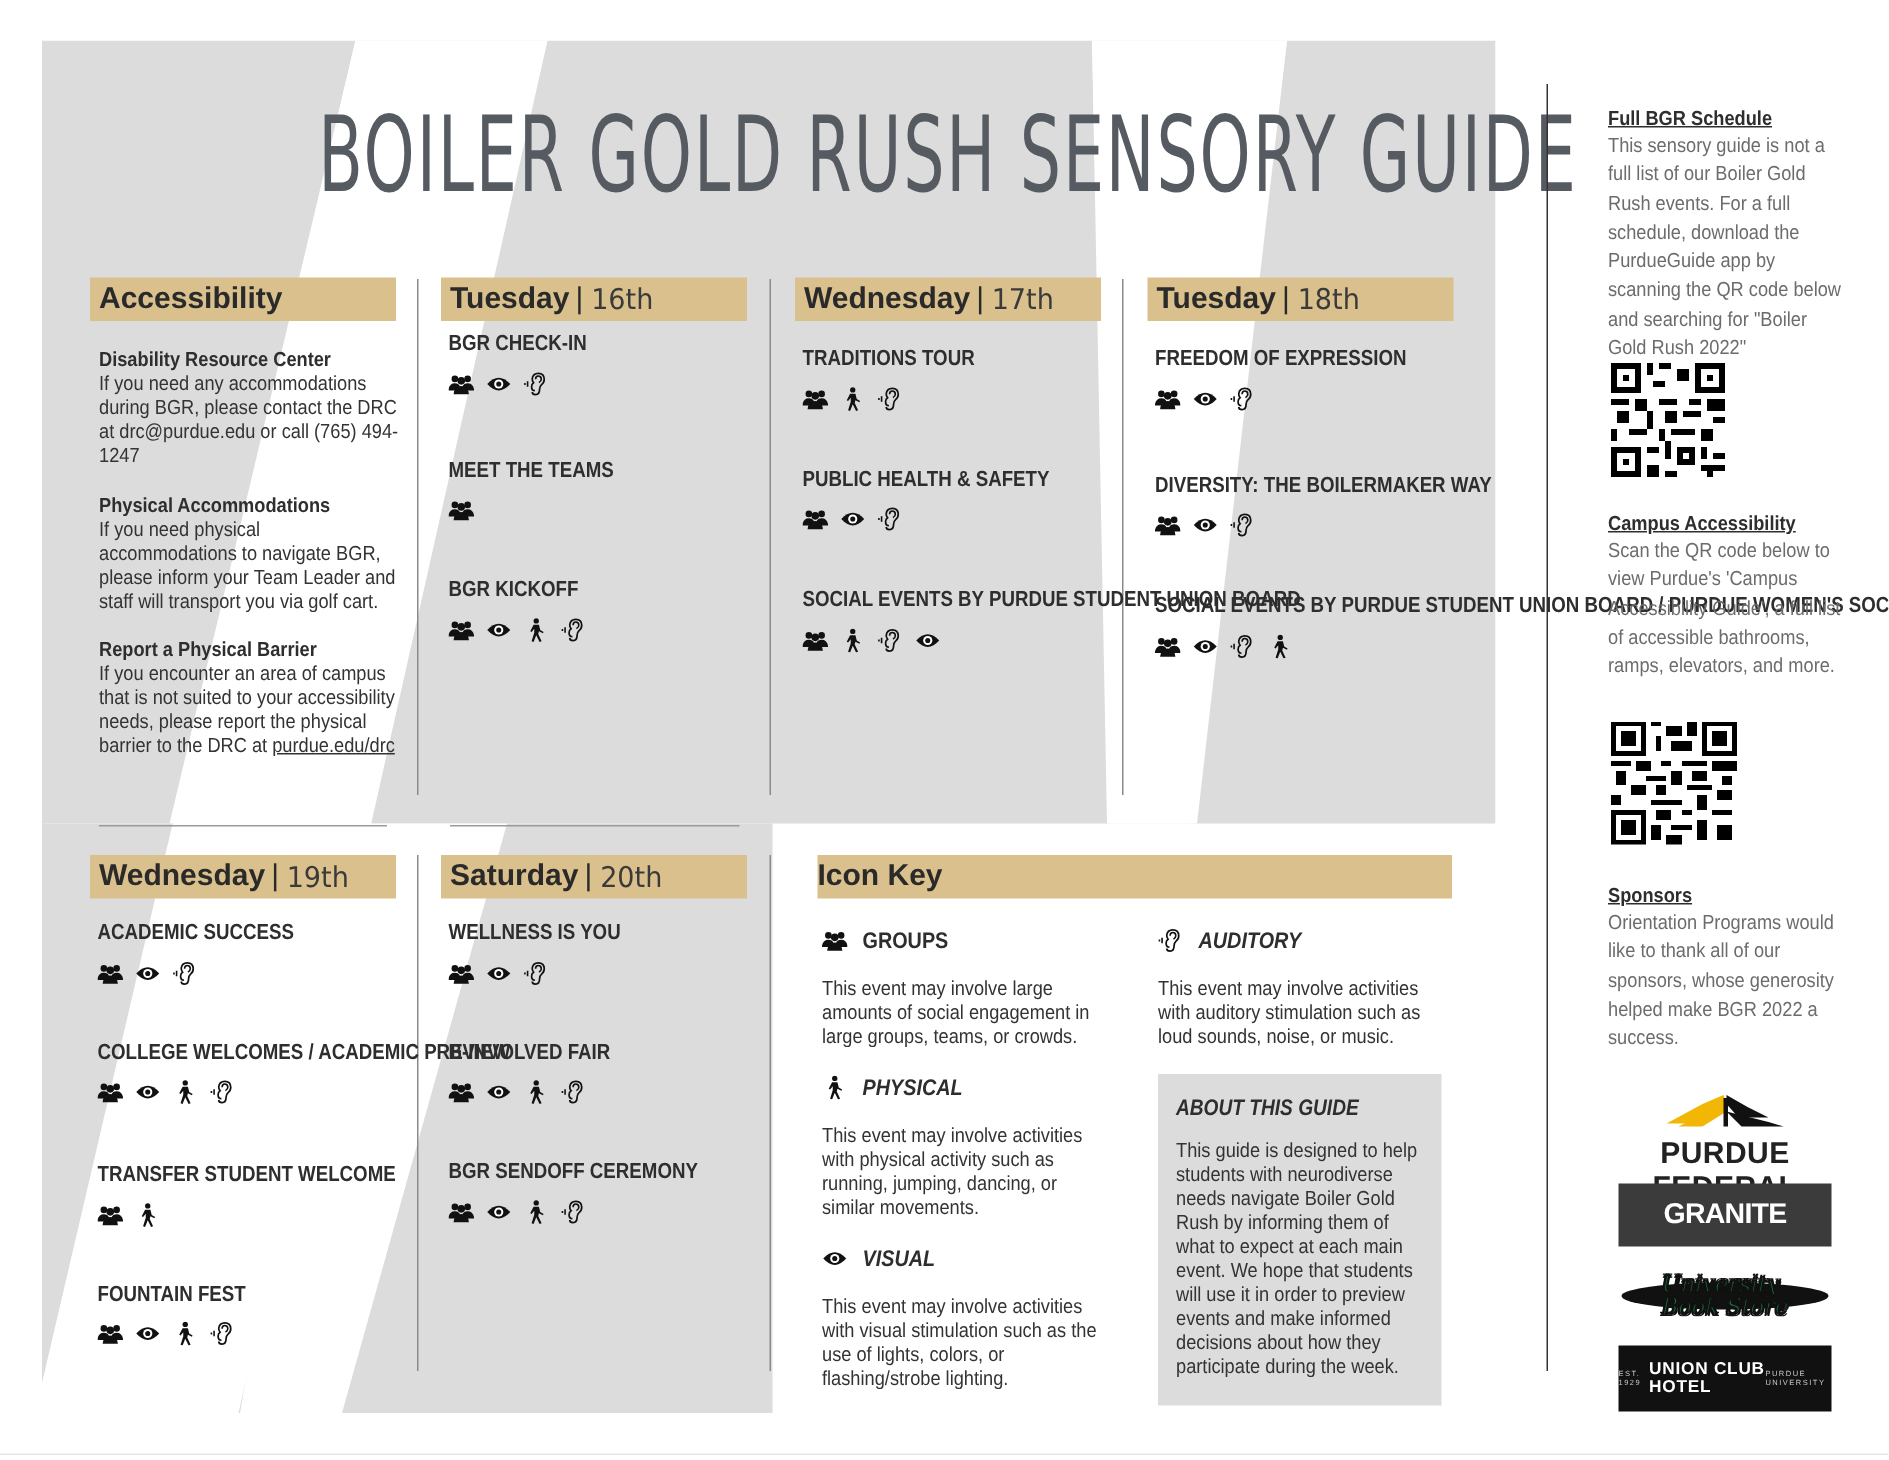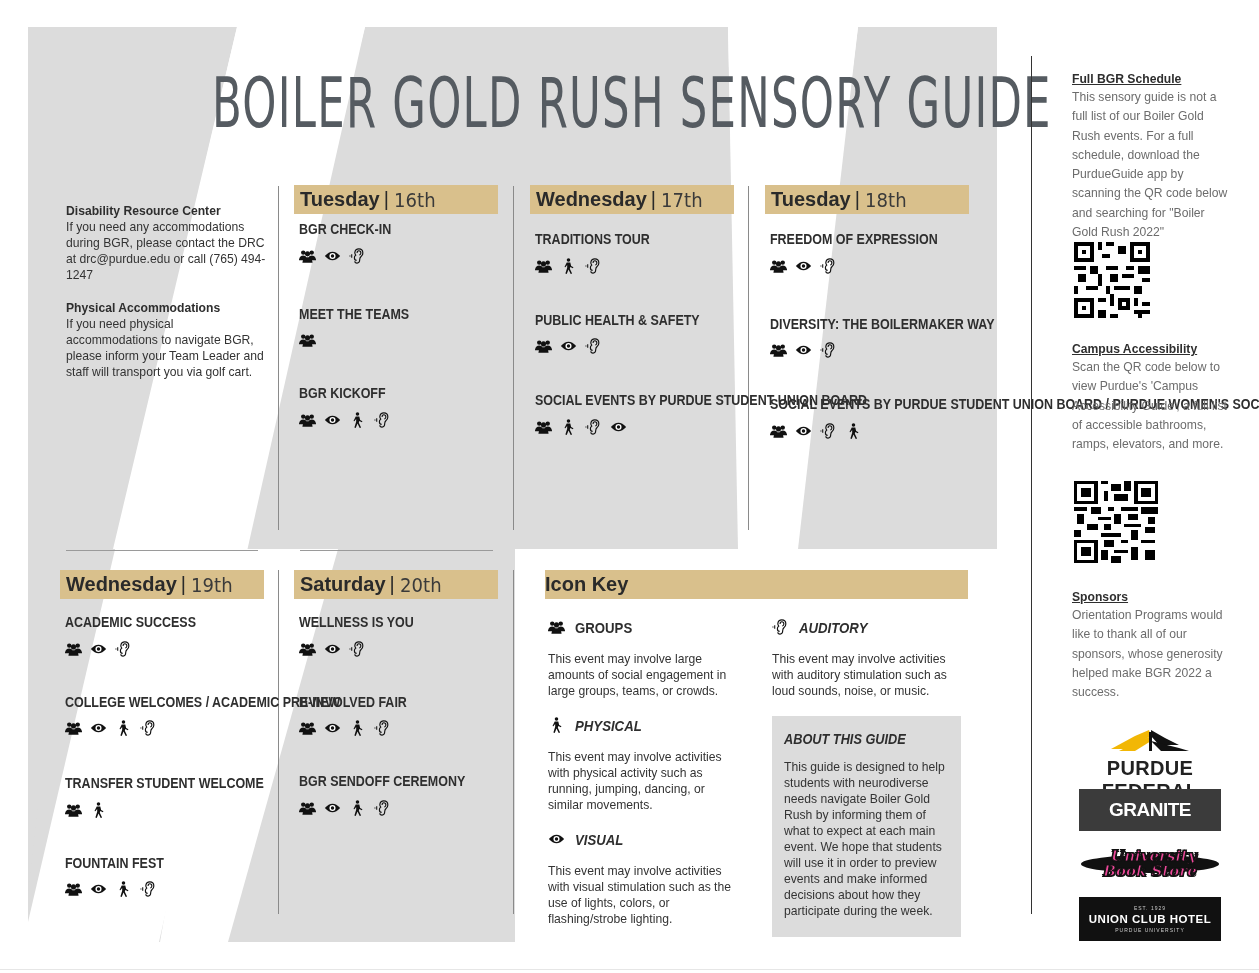--- a/index.html
+++ b/index.html
@@ -59,22 +59,22 @@
 
   .qr { position: absolute; background: #fff; }
   .qr svg { display: block; }
 
   .logo { position: absolute; left: 1079px; width: 142px; }
   .pfcu-name { font-weight: bold; font-size: 20px; color: #222; letter-spacing: 0.3px; text-align: center; }
   .pfcu-sub { font-size: 7px; color: #444; letter-spacing: 2px; text-align: right; padding-right: 6px; }
   .granite { background: #3b3b3b; height: 42px; display: flex; align-items: center; justify-content: center; color: #fff; font-weight: bold; font-size: 19px; letter-spacing: -0.5px; }
   .ubs { height: 42px; display: flex; align-items: center; justify-content: center; position: relative; }
   .ubs .oval { position: absolute; left: 2px; top: 12px; width: 138px; height: 18px; background: #111; border-radius: 50%; }
-  .ubs .txt { position: relative; font-family: "DejaVu Serif", serif; font-weight: bold; font-style: italic; font-size: 15px; line-height: 15px; color: #ec4899; text-align: right; -webkit-text-stroke: 1px #111; text-shadow: 1px 1px 0 #111, -1px -1px 0 #111, 1px -1px 0 #111, -1px 1px 0 #111; }
-  .uch { background: #111; height: 44px; color: #fff; display: flex; flex-direction: column; align-items: center; justify-content: center; }
+  .ubs .txt { position: relative; font-family: "DejaVu Serif", serif; font-weight: normal; font-style: italic; font-size: 15px; line-height: 15px; color: #15803d; text-align: left; -webkit-text-stroke: 1px #111; text-shadow: 1px 1px 0 #111, -1px -1px 0 #111, 1px -1px 0 #111, -1px 1px 0 #111; }
+  .uch { background: #111; height: 44px; color: #fff; display: flex; flex-direction: row; align-items: center; justify-content: center; }
   .uch .est { font-size: 5px; letter-spacing: 1px; color: #ccc; }
   .uch .name { font-weight: bold; font-size: 11.5px; letter-spacing: 0.5px; margin: 2px 0; }
   .uch .pu { font-size: 5px; letter-spacing: 1px; color: #ccc; }
 
   .bottom-line { position: absolute; left: 0; top: 969px; width: 1259px; height: 1px; background: #e6e6e6; }
 </style>
 </head>
 <body>
 
 <div class="bg">
@@ -102,27 +102,34 @@
 <div class="vline" style="left:278px;top:186px;height:344px;"></div>
 <div class="vline" style="left:513px;top:186px;height:344px;"></div>
 <div class="vline" style="left:748px;top:186px;height:344px;"></div>
 <div class="hline" style="left:66px;top:550px;width:192px;"></div>
 <div class="hline" style="left:300px;top:550px;width:193px;"></div>
 <div class="vline" style="left:278px;top:570px;height:344px;"></div>
 <div class="vline" style="left:513px;top:570px;height:344px;"></div>
 <div class="vline" style="left:1031px;top:56px;height:858px;background:#333;"></div>
 
 <div class="col" style="left:60px;top:185px;width:204px;">
+  <div class="header-bar">
+    <span class="day">Accessibility</span>
+  </div>
   <div class="acc-block" style="margin-top:18px;">
     <div class="acc-head">Disability Resource Center</div>
     <div class="acc-body">If you need any accommodations during BGR, please contact the DRC at drc@purdue.edu or call (765) 494-1247</div>
   </div>
   <div class="acc-block" style="margin-top:17px;">
     <div class="acc-head">Physical Accommodations</div>
     <div class="acc-body">If you need physical accommodations to navigate BGR, please inform your Team Leader and staff will transport you via golf cart.</div>
+  </div>
+  <div class="acc-block" style="margin-top:16px;">
+    <div class="acc-head">Report a Physical Barrier</div>
+    <div class="acc-body"><span>If you encounter an area of campus that is not suited to your accessibility needs, please report the physical barrier to the DRC at</span> <span class="acc-link">purdue.edu/drc</span></div>
   </div>
 </div>
 
 <div class="col day-col" style="left:294px;top:185px;width:204px;">
   <div class="header-bar">
     <span class="day">Tuesday</span>
       <span class="sep">|</span>
       <span class="date">16th</span>
   </div>
   <div class="events" style="margin-top:7px;">

